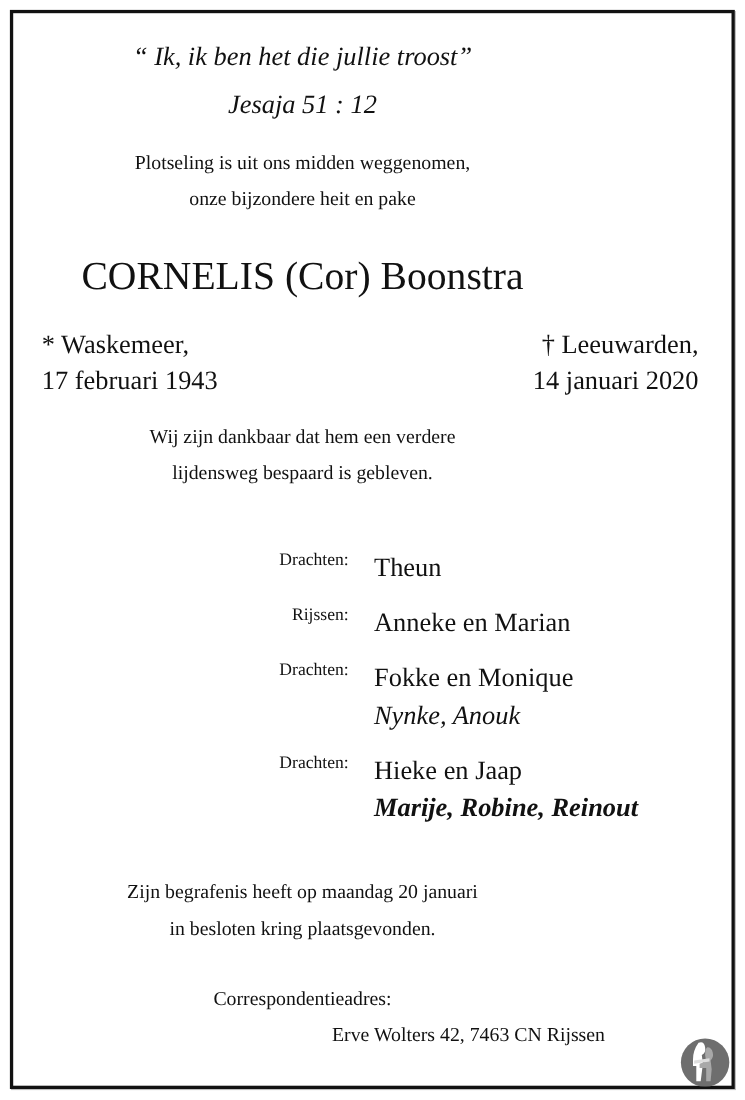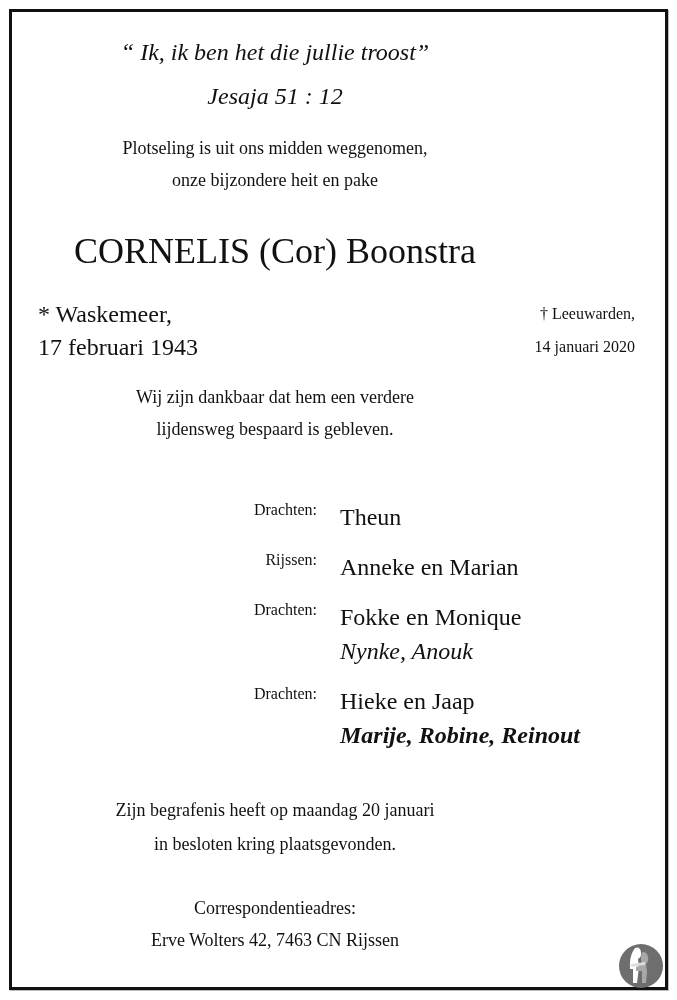--- a/index.html
+++ b/index.html
@@ -6,21 +6,21 @@
   body { width: 677px; height: 1000px; position: relative; overflow: hidden;
          font-family: "Liberation Serif", "DejaVu Serif", serif; color: #111111; }
   .frame { position: absolute; left: 9px; top: 9px; width: 653px; height: 975px;
            border: 3px solid #111111; box-shadow: 1px 1px 0 #bbbbbb; background: #fff; }
   .c { position: absolute; left: 0; width: 550px; text-align: center; white-space: nowrap; }
   .it { font-style: italic; }
   .t24 { font-size: 24px; line-height: 32px; }
   .t25 { font-size: 18px; }
   .name { font-size: 36px; }
   .l { position: absolute; white-space: nowrap; font-size: 24px; line-height: 32px; text-align: center; }
-  .r { position: absolute; white-space: nowrap; font-size: 16px; line-height: 32px; text-align: right; }
+  .r { position: absolute; white-space: nowrap; font-size: 24px; line-height: 32px; text-align: right; }
   .row-label { position: absolute; right: 360px; text-align: right; font-size: 16px; white-space: nowrap; }
   .row-val { position: absolute; left: 340px; font-size: 24px; white-space: nowrap; line-height: 36px; }
   .logo { position: absolute; left: 617px; top: 940px; width: 48px; height: 48px; }
 </style>
 </head>
 <body>
 
 <div class="frame"></div>
 
 <div class="c it t24" style="top:36px;">“ Ik, ik ben het die jullie troost”</div>
@@ -52,20 +52,20 @@
 
   <div class="row-label" style="top:685px;">Drachten:</div>
   <div class="row-val" style="top:683px;">Hieke en Jaap</div>
   <div class="row-val it" style="top:717px;font-weight:bold;">Marije, Robine, Reinout</div>
 </div>
 
 <div class="c t25" style="top:800px;">Zijn begrafenis heeft op maandag 20 januari</div>
 <div class="c t25" style="top:834px;">in besloten kring plaatsgevonden.</div>
 
 <div class="c t25" style="top:898px;">Correspondentieadres:</div>
-<div class="c t25" style="top:930px;">Erve Wolters 42, 7463 CN Rijssen</div>
+<div class="c t25" style="top:930px;text-align:right;">Erve Wolters 42, 7463 CN Rijssen</div>
 
 <svg class="logo" viewBox="0 0 48 48">
   <circle cx="24" cy="26" r="22" fill="#6e6e6e"></circle>
   <path d="M18 8 q5 -2 6 4 q1 5 -3 7 l1 8 l-2 16 l-4 0 l0 -14 l-3 0 l0 -6 q0 -8 5 -15z" fill="#ffffff"></path>
   <path d="M26 12 q4 0 5 5 q1 4 -2 7 l1 8 l-1 11 l-4 0 l0 -12 l-6 0 l0 -4 l6 -2 l-1 -6 q0 -6 2 -7z" fill="#a8a8a8"></path>
   <path d="M14 24 l14 -2 l0 3 l-14 2z" fill="#dddddd"></path>
 </svg>
 
 </body></html>

